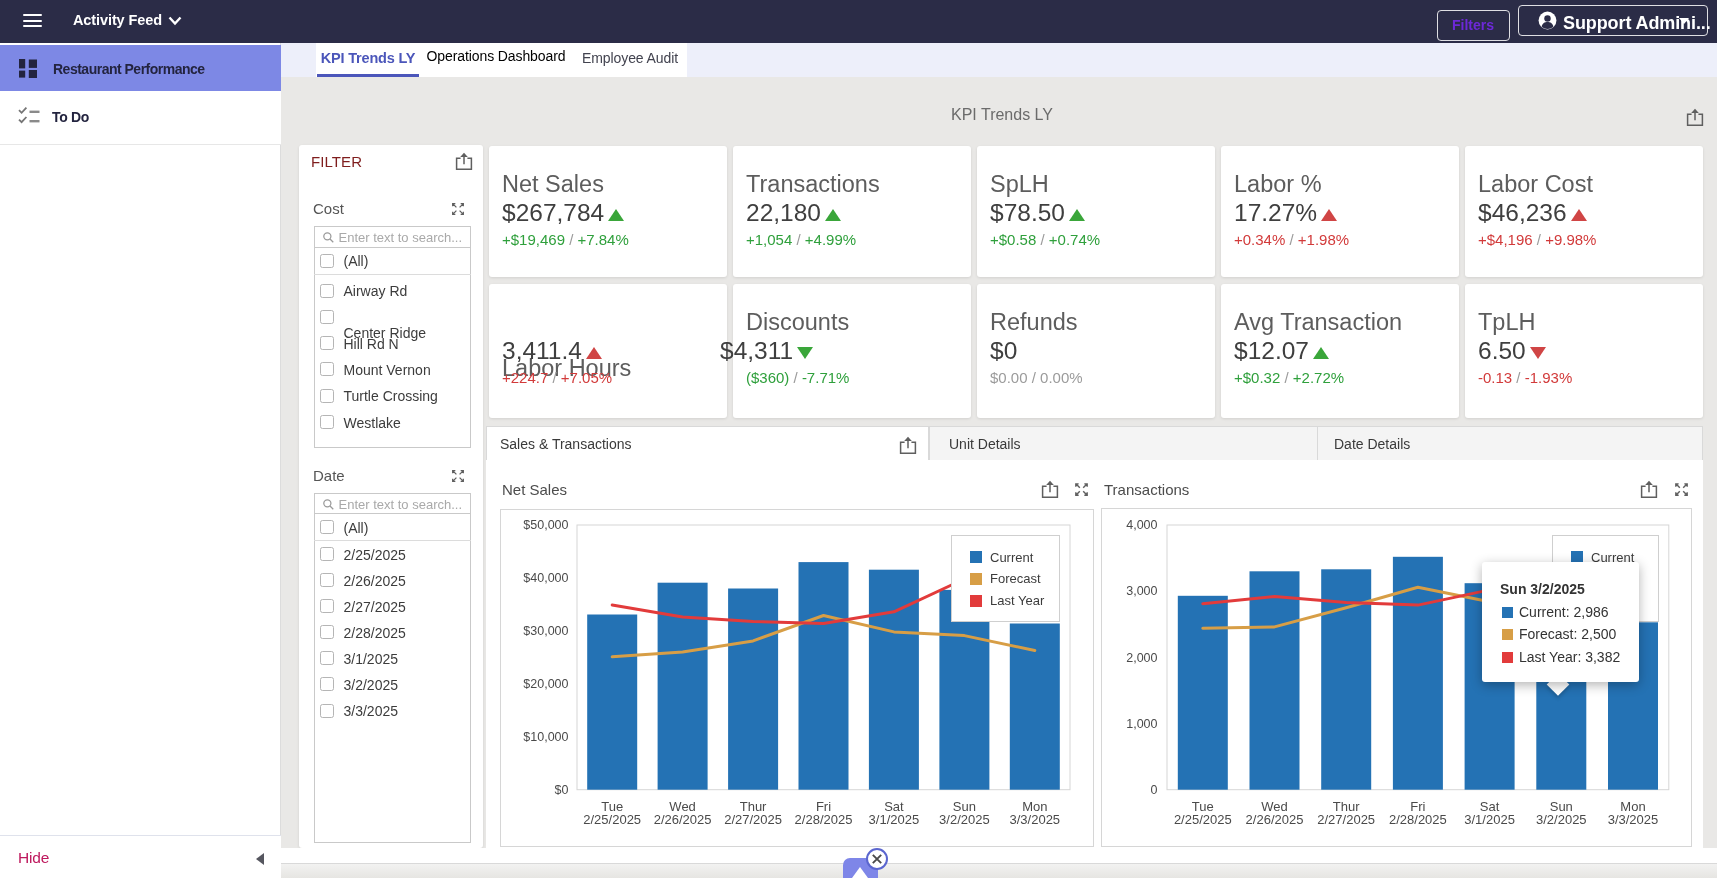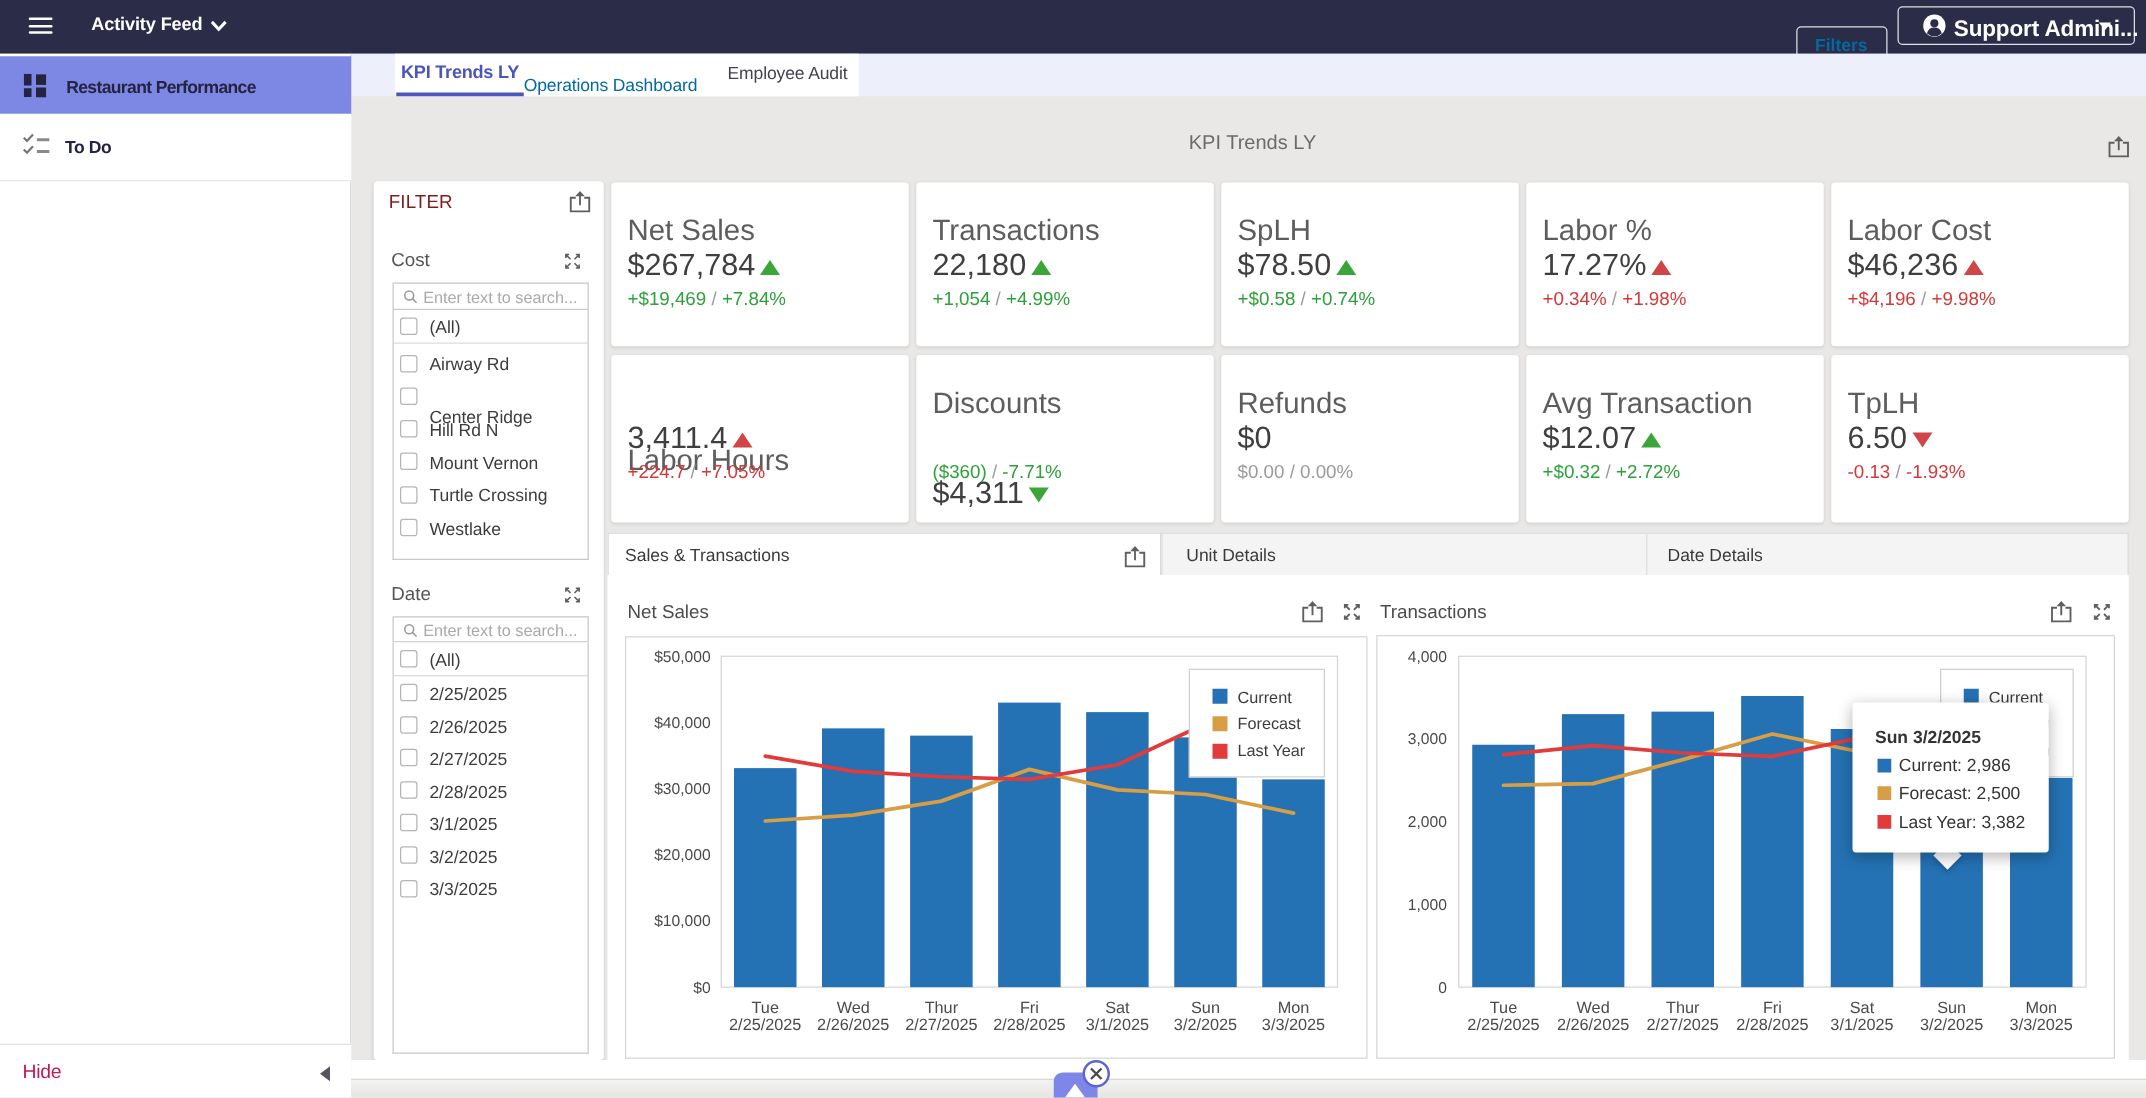--- a/index.html
+++ b/index.html
@@ -16,33 +16,33 @@
 .lgd{display:inline-block;width:12px;height:12px;margin-right:8px;vertical-align:-1.5px;}
 </style></head><body>
 <div class="abs" style="left:0;top:0;width:1717px;height:43px;background:#2b2c47;"></div>
 <div class="abs" style="left:23px;top:14.0px;width:19px;height:2px;background:#fff;border-radius:1px;"></div>
 <div class="abs" style="left:23px;top:19.7px;width:19px;height:2px;background:#fff;border-radius:1px;"></div>
 <div class="abs" style="left:23px;top:25.4px;width:19px;height:2px;background:#fff;border-radius:1px;"></div>
 <div class="abs" style="left:73px;top:12px;font-size:14.5px;font-weight:bold;letter-spacing:-.1px;color:#fff;">Activity Feed</div>
 <svg class="abs" style="left:167px;top:15px" width="16" height="12" viewBox="0 0 16 12">
     <path d="M2.5 2.5 L8 8.5 L13.5 2.5" fill="none" stroke="#fff" stroke-width="2.4"></path>
   </svg>
-<div class="abs" style="left:1436.5px;top:21px;width:73px;height:31px;border:1px solid rgba(255,255,255,.85);border-radius:4px;color:#0369a1;font-size:14px;font-weight:bold;text-align:center;line-height:28px;">Filters</div>
+<div class="abs" style="left:1436.5px;top:10px;width:73px;height:31px;border:1px solid rgba(255,255,255,.85);border-radius:4px;color:#6d28d9;font-size:14px;font-weight:bold;text-align:center;line-height:28px;">Filters</div>
 <div class="abs" style="left:1518px;top:4.5px;width:190px;height:31px;border:1px solid rgba(255,255,255,.85);border-radius:4px;"></div>
 <svg class="abs" style="left:1538px;top:11px" width="19" height="19" viewBox="0 0 20 20">
     <circle cx="10" cy="10" r="9.4" fill="#fff"></circle>
     <circle cx="10" cy="8" r="3.4" fill="#2b2c47"></circle>
     <path d="M3.8 16.6 C4.6 12.9 7 11.6 10 11.6 C13 11.6 15.4 12.9 16.2 16.6 A 9.4 9.4 0 0 1 3.8 16.6 Z" fill="#2b2c47"></path>
   </svg>
 <div class="abs" style="left:1563px;top:12.5px;font-size:18px;font-weight:bold;color:#fff;letter-spacing:-.1px;">Support Admini...</div>
 <div class="abs" style="left:1678.5px;top:17.5px;width:0;height:0;border-left:5px solid transparent;border-right:5px solid transparent;border-top:6px solid #fff;"></div>
 <div class="abs" style="left:281px;top:43px;width:1436px;height:34px;background:#edeffa;"></div>
 <div class="abs" style="left:316px;top:43px;width:371px;height:34px;background:#fff;"></div>
 <div class="abs" style="left:317px;top:50px;width:102px;text-align:center;font-size:14.5px;font-weight:bold;letter-spacing:-.2px;color:#4b56ba;">KPI Trends LY</div>
-<div class="abs" style="left:419px;top:60px;width:154px;text-align:left;font-size:14px;letter-spacing:-.1px;color:#0369a1;">Operations Dashboard</div>
+<div class="abs" style="left:419px;top:48px;width:154px;text-align:center;font-size:14px;letter-spacing:-.1px;color:#000000;">Operations Dashboard</div>
 <div class="abs" style="left:573px;top:50px;width:114px;text-align:center;font-size:14px;letter-spacing:-.1px;color:#42434f;">Employee Audit</div>
 <div class="abs" style="left:317px;top:74px;width:102px;height:3px;background:#4b56ba;"></div>
 <div class="abs" style="left:0;top:43px;width:281px;height:835px;background:#fff;border-right:1px solid #dcdcdc;"></div>
 <div class="abs" style="left:0;top:44.5px;width:281px;height:47px;background:#7d88e5;"></div>
 <svg class="abs" style="left:19px;top:58.5px" width="18" height="19" viewBox="0 0 18 19">
     <g fill="#23243f">
       <rect x="0" y="0" width="6.2" height="9.4"></rect>
       <rect x="9.8" y="0.5" width="8.2" height="8.4"></rect>
       <rect x="0" y="11.6" width="6.2" height="7"></rect>
       <rect x="9.8" y="11" width="8.2" height="8"></rect>
@@ -158,21 +158,21 @@
 <div class="card" style="left:1465px;top:146px;width:238px;height:131px;"></div>
 <div class="kt" style="left:1478px;top:171px;">Labor Cost</div>
 <div class="kv" style="left:1478px;top:199px;">$46,236<span class="tri-u" style="border-bottom-color:#d04545"></span></div>
 <div class="ks" style="left:1478px;top:230.5px;"><span class="r">+$4,196<span class="gy"> / </span>+9.98%</span></div>
 <div class="card" style="left:489px;top:284px;width:238px;height:134px;"></div>
 <div class="kt" style="left:502px;top:309px;margin-top:46px;">Labor Hours</div>
 <div class="kv" style="left:502px;top:337px;">3,411.4<span class="tri-u" style="border-bottom-color:#d04545"></span></div>
 <div class="ks" style="left:502px;top:368.5px;"><span class="r">+224.7<span class="gy"> / </span>+7.05%</span></div>
 <div class="card" style="left:733px;top:284px;width:238px;height:134px;"></div>
 <div class="kt" style="left:746px;top:309px;">Discounts</div>
-<div class="kv" style="left:746px;top:337px;margin-top:44px;">$4,311<span class="tri-d" style="border-top-color:#3aa63a"></span></div>
+<div class="kv" style="left:720px;top:337px;">$4,311<span class="tri-d" style="border-top-color:#3aa63a"></span></div>
 <div class="ks" style="left:746px;top:368.5px;"><span class="g">($360)<span class="gy"> / </span>-7.71%</span></div>
 <div class="card" style="left:977px;top:284px;width:238px;height:134px;"></div>
 <div class="kt" style="left:990px;top:309px;">Refunds</div>
 <div class="kv" style="left:990px;top:337px;">$0</div>
 <div class="ks" style="left:990px;top:368.5px;"><span class="gy">$0.00 / 0.00%</span></div>
 <div class="card" style="left:1221px;top:284px;width:238px;height:134px;"></div>
 <div class="kt" style="left:1234px;top:309px;">Avg Transaction</div>
 <div class="kv" style="left:1234px;top:337px;">$12.07<span class="tri-u"></span></div>
 <div class="ks" style="left:1234px;top:368.5px;"><span class="g">+$0.32<span class="gy"> / </span>+2.72%</span></div>
 <div class="card" style="left:1465px;top:284px;width:238px;height:134px;"></div>

